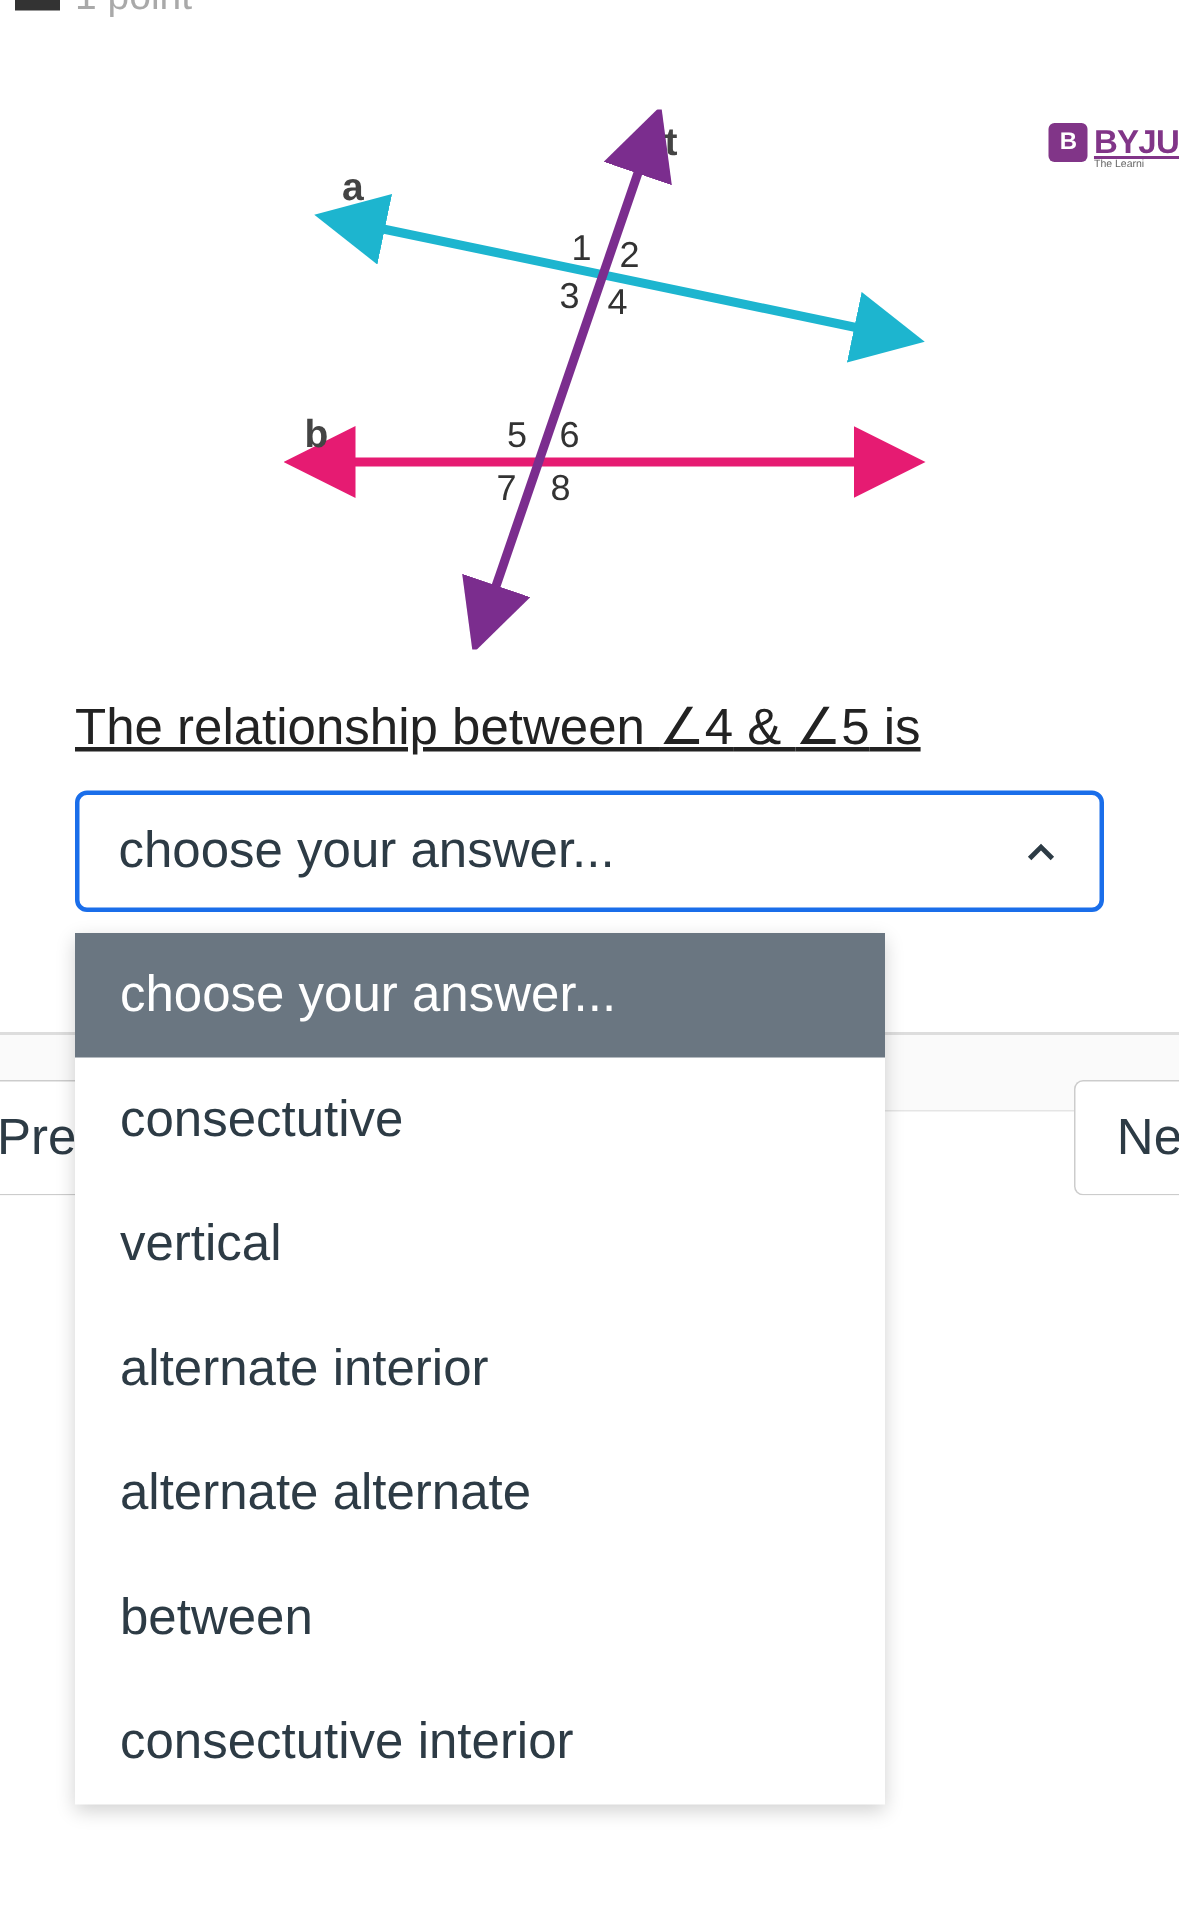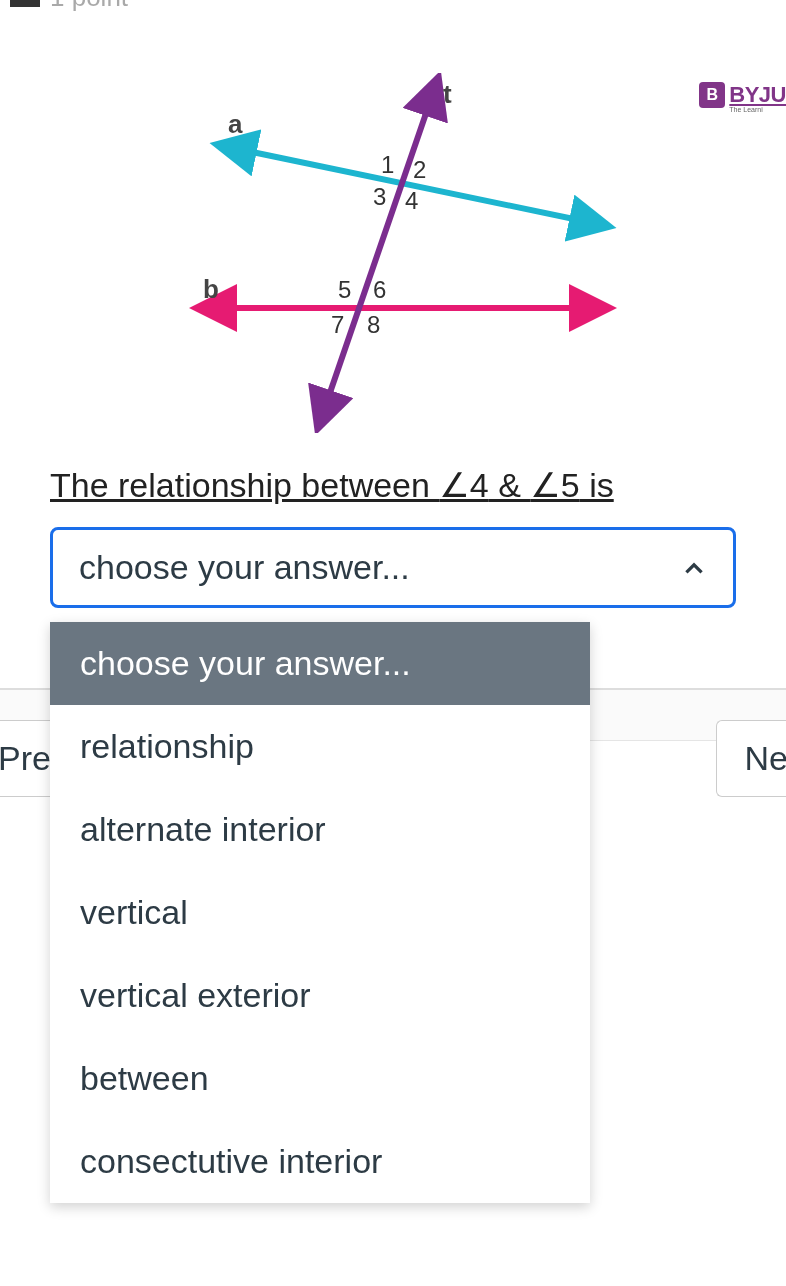--- a/index.html
+++ b/index.html
@@ -96,20 +96,20 @@
 
 <div class="select-wrap">
   <div class="select-box">
     <span>choose your answer...</span>
     <svg class="chevron" viewBox="0 0 24 24" fill="none" stroke="#2d3b45" stroke-width="3">
         <polyline points="5 16 12 9 19 16"></polyline>
       </svg>
   </div>
   <div class="dropdown">
     <div class="dd-item selected">choose your answer...</div>
-    <div class="dd-item">relationship</div>
+    <div class="dd-item">consectutive</div>
+    <div class="dd-item">vertical</div>
     <div class="dd-item">alternate interior</div>
-    <div class="dd-item">vertical</div>
-    <div class="dd-item">vertical exterior</div>
+    <div class="dd-item">alternate alternate</div>
     <div class="dd-item">between</div>
     <div class="dd-item">consectutive interior</div>
   </div>
 </div>
 
 </body></html>

